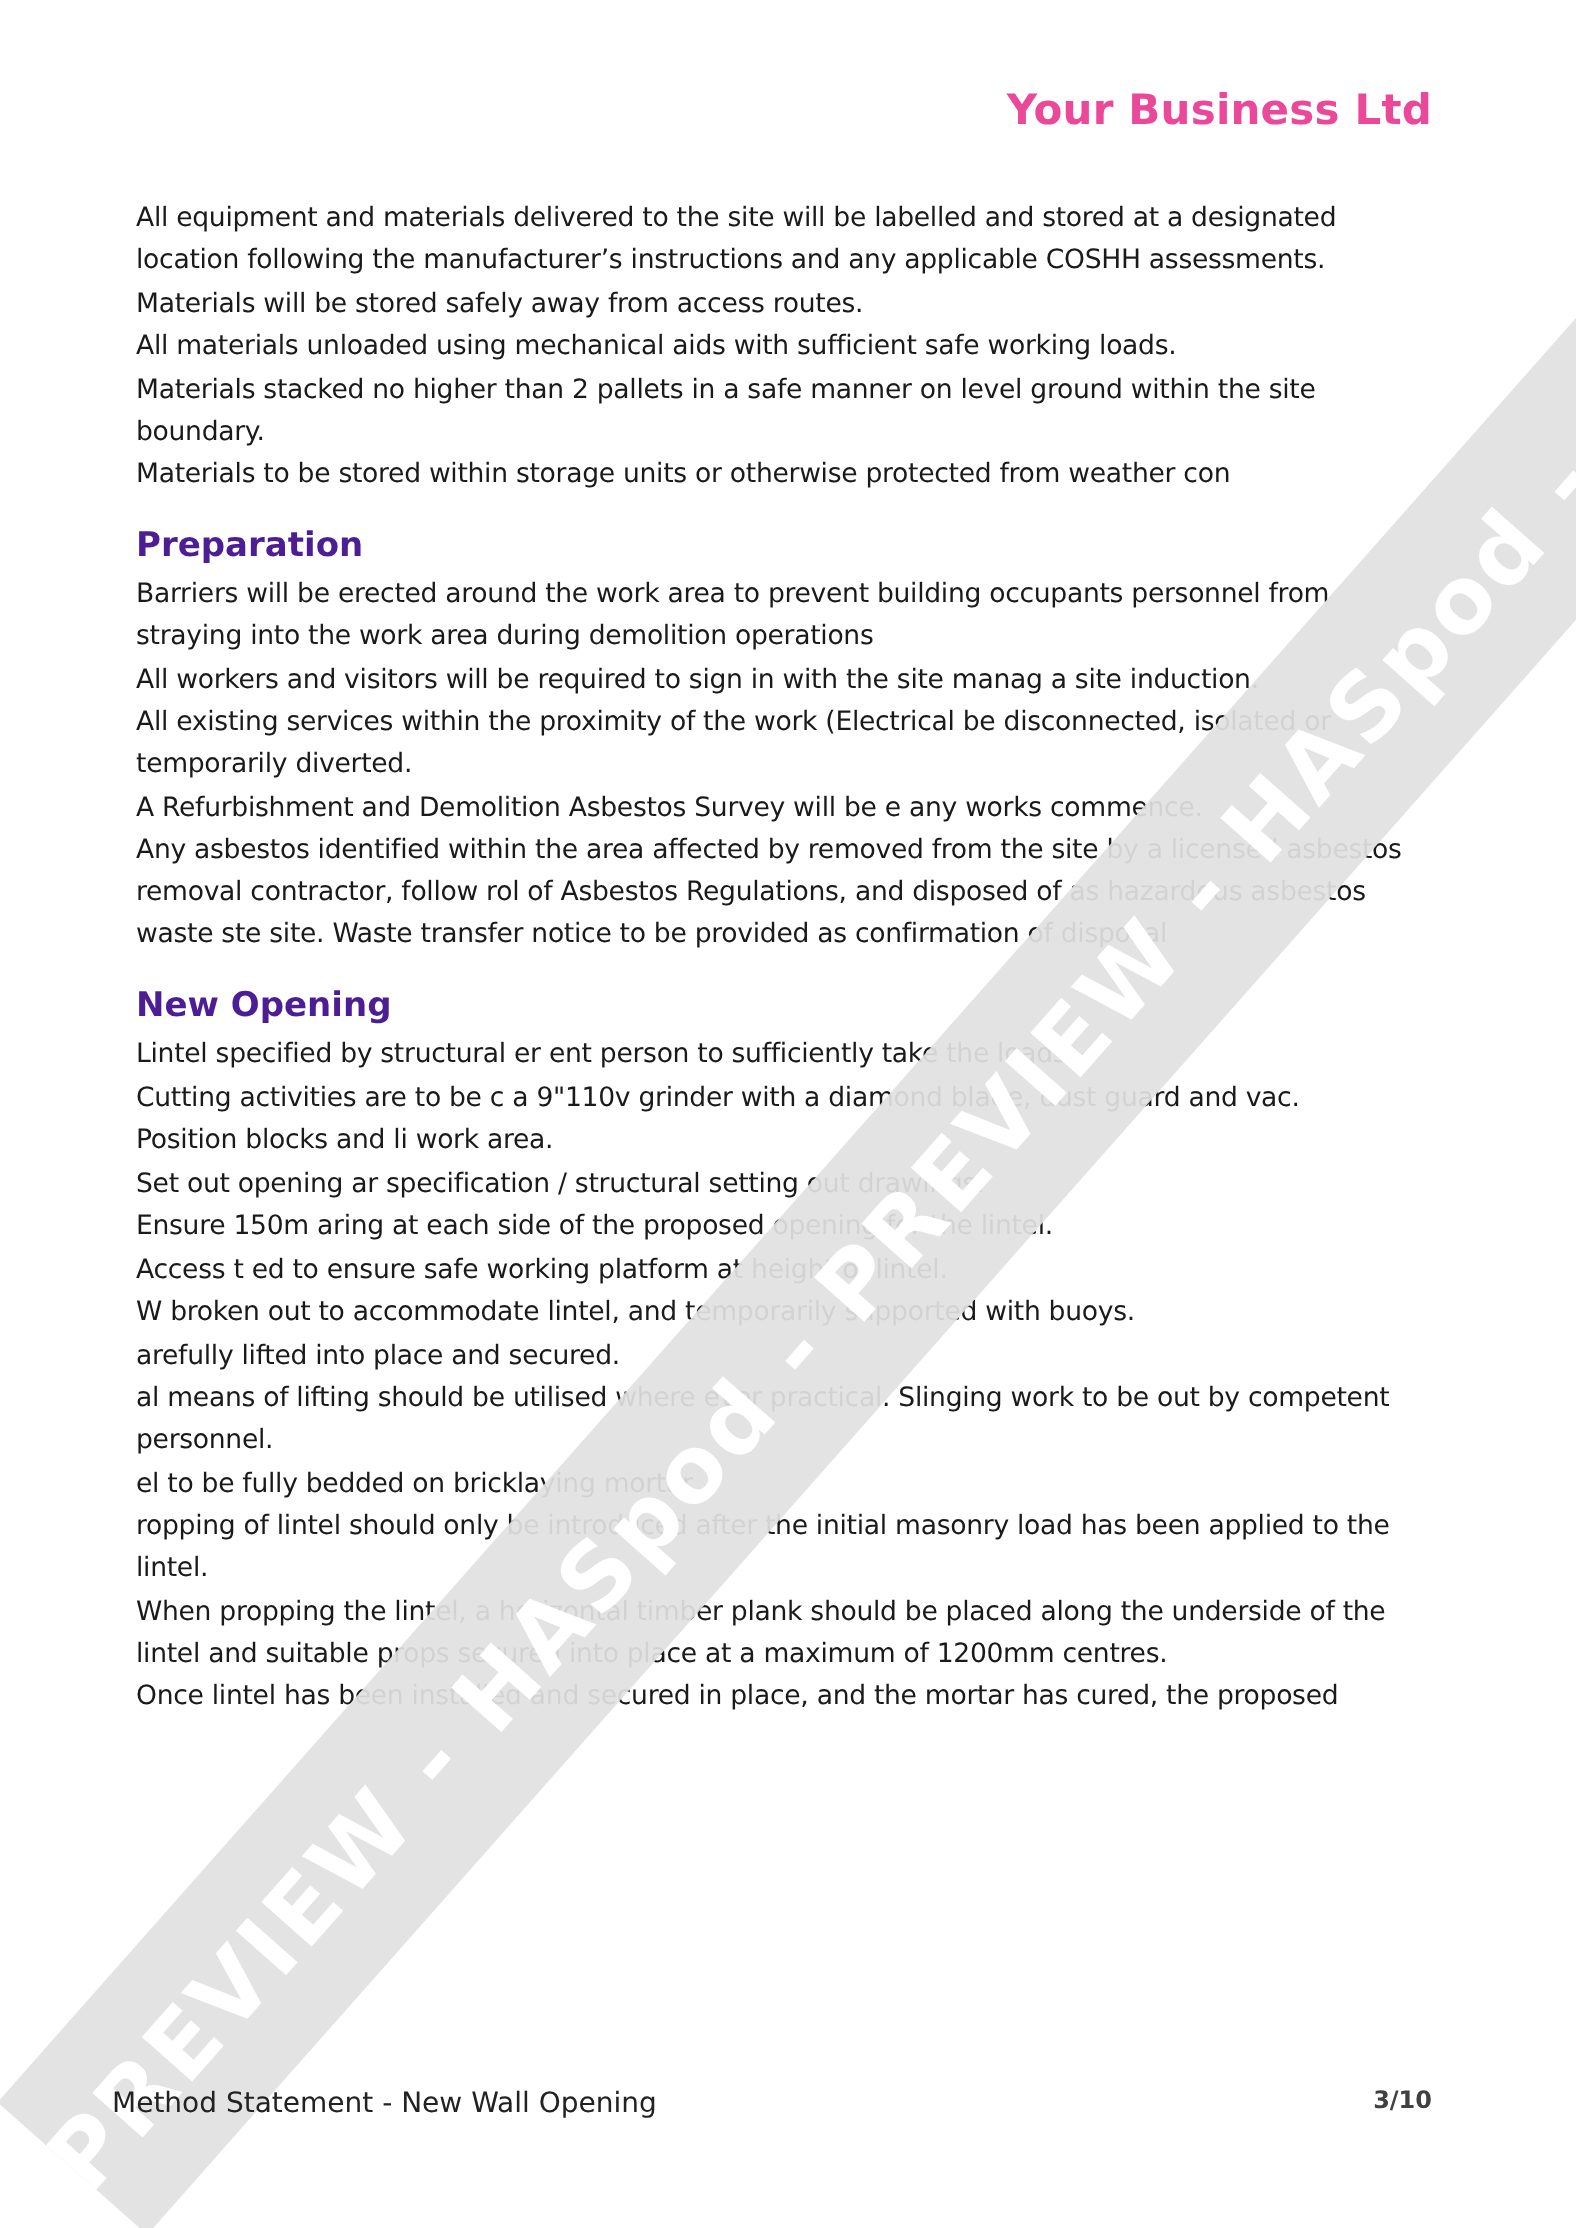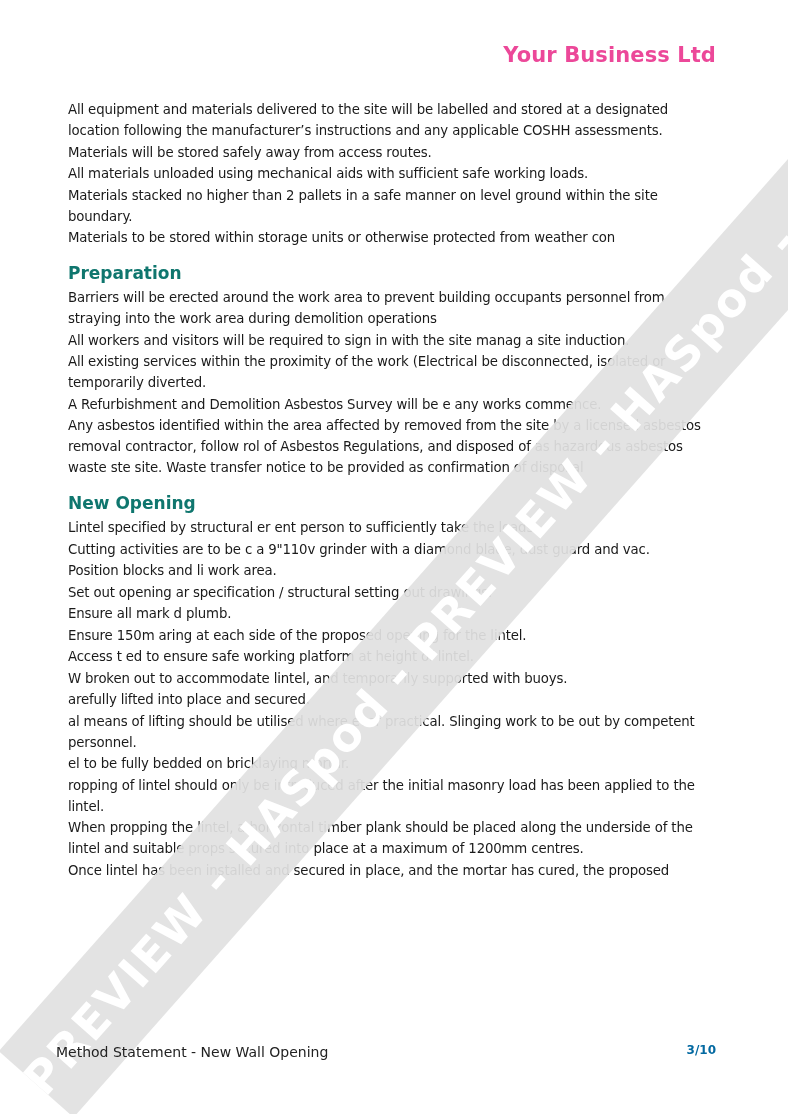--- a/index.html
+++ b/index.html
@@ -2,23 +2,23 @@
 <html><head>
 <meta charset="utf-8">
 <style>
   html, body { margin: 0; padding: 0; background: #ffffff; }
   body { width: 788px; height: 1114px; position: relative; overflow: hidden;
          font-family: "DejaVu Sans", sans-serif; color: #1a1a1a; }
   .header-title { position: absolute; right: 72px; top: 43px; font-size: 21px; font-weight: bold;
                   color: #ec4899; letter-spacing: 0.1px; }
   .content { position: absolute; left: 68px; top: 99px; width: 650px; }
   .para { font-size: 13.3px; line-height: 21px; margin: 0 0 0.5px 0; letter-spacing: -0.15px; }
-  .section-heading { font-size: 17px; font-weight: bold; color: #0f766e; margin: 13px 0 2px 0; line-height: 24px; }
+  .section-heading { font-size: 17px; font-weight: bold; color: #4c1d95; margin: 13px 0 2px 0; line-height: 24px; }
   .footer-left { position: absolute; left: 56px; top: 1044px; font-size: 14px; color: #222; }
-  .footer-right { position: absolute; right: 72px; top: 1043px; font-size: 12px; font-weight: bold; color: #0369a1; }
+  .footer-right { position: absolute; right: 72px; top: 1043px; font-size: 12px; font-weight: bold; color: #404040; }
   .watermark { position: absolute; left: -200px; top: 510px; width: 1400px; height: 100px;
                background: rgba(225,225,225,0.93); transform: rotate(-48.5deg); transform-origin: center;
                display: flex; align-items: center; justify-content: center; overflow: hidden; }
   .watermark span { color: #ffffff; font-size: 46px; font-weight: bold; white-space: nowrap; letter-spacing: 2px; }
 </style>
 </head>
 <body>
 
 <div class="header-title">Your Business Ltd</div>
 
@@ -39,21 +39,20 @@
     <p class="para">A Refurbishment and Demolition Asbestos Survey will be e any works commence.</p>
     <p class="para">Any asbestos identified within the area affected by removed from the site by a licensed asbestos removal contractor, follow rol of Asbestos Regulations, and disposed of as hazardous asbestos waste ste site. Waste transfer notice to be provided as confirmation of disposal</p>
   </div>
 
   <div>
     <h2 class="section-heading">New Opening</h2>
     <p class="para">Lintel specified by structural er ent person to sufficiently take the loads.</p>
     <p class="para">Cutting activities are to be c a 9"110v grinder with a diamond blade, dust guard and vac.</p>
     <p class="para">Position blocks and li work area.</p>
     <p class="para">Set out opening ar specification / structural setting out drawings.</p>
-    <p class="para">Ensure all mark d plumb.</p>
     <p class="para">Ensure 150m aring at each side of the proposed opening for the lintel.</p>
     <p class="para">Access t ed to ensure safe working platform at height of lintel.</p>
     <p class="para">W broken out to accommodate lintel, and temporarily supported with buoys.</p>
     <p class="para">arefully lifted into place and secured.</p>
     <p class="para">al means of lifting should be utilised where ever practical. Slinging work to be out by competent personnel.</p>
     <p class="para">el to be fully bedded on bricklaying mortar.</p>
     <p class="para">ropping of lintel should only be introduced after the initial masonry load has been applied to the lintel.</p>
     <p class="para">When propping the lintel, a horizontal timber plank should be placed along the underside of the lintel and suitable props secured into place at a maximum of 1200mm centres.</p>
     <p class="para">Once lintel has been installed and secured in place, and the mortar has cured, the proposed</p>
   </div>

